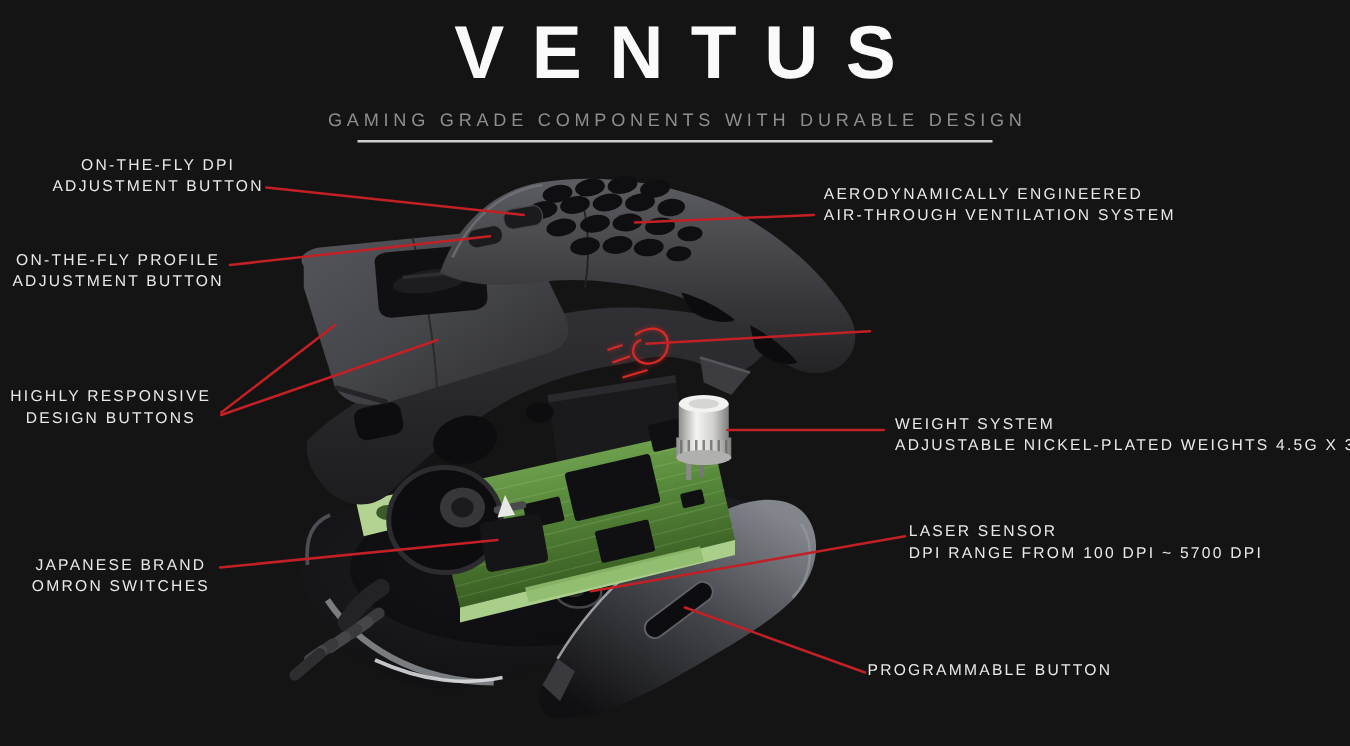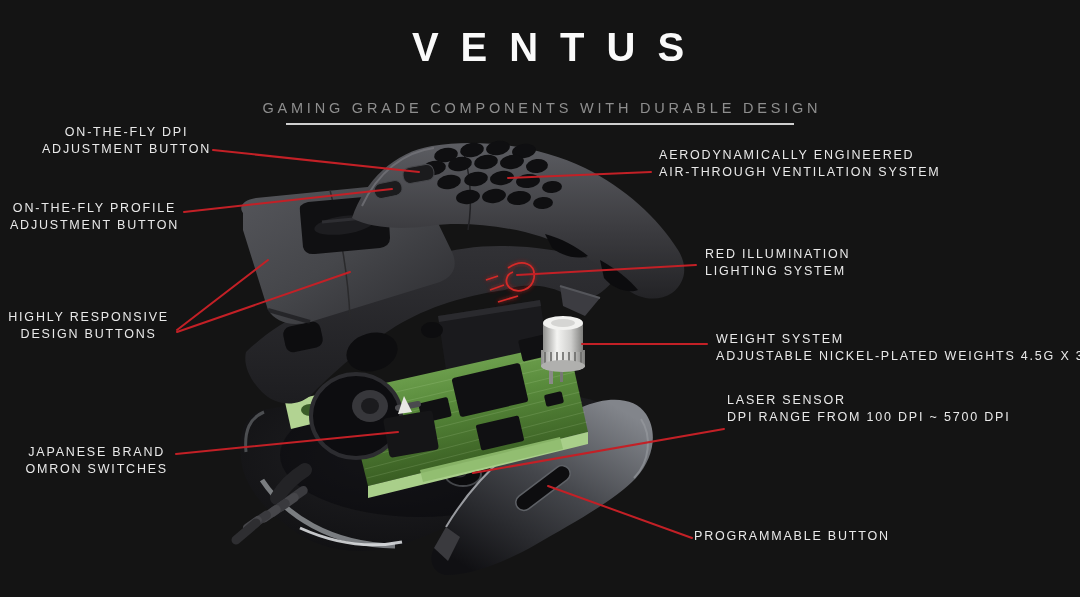--- a/index.html
+++ b/index.html
@@ -6,21 +6,21 @@
   .stage{
     position:relative;width:1080px;height:597px;overflow:hidden;
     background:#141414;font-family:"Liberation Sans",sans-serif;
   }
   .stage svg{position:absolute;left:0;top:0;}
   .hdr{
     position:absolute;left:0;right:0;top:10px;
     display:flex;flex-direction:column;align-items:center;z-index:3;
   }
   .title{
-    margin:16px;color:#fafafa;font-size:40px;font-weight:700;
+    margin:0;color:#fafafa;font-size:60px;font-weight:700;
     letter-spacing:22px;margin-right:-22px;line-height:1.05;
   }
   .subtitle{
     color:#8e8e8e;font-size:14.5px;letter-spacing:3.8px;margin-right:-3.8px;
     margin-top:16px;white-space:nowrap;
   }
   .hdr-rule{width:508px;height:2px;background:#cfcfcf;margin-top:7px;}
   .callout{
     position:absolute;z-index:3;color:#e9e9e9;font-size:12.5px;
     letter-spacing:1.8px;line-height:16.5px;white-space:nowrap;
@@ -285,31 +285,27 @@
   <div class="callout align-right" style="right:912px;top:444px">
     <div>JAPANESE BRAND</div>
     <div>OMRON SWITCHES</div>
   </div>
 
   <div class="callout" style="left:659px;top:147px">
     <div>AERODYNAMICALLY ENGINEERED</div>
     <div>AIR-THROUGH VENTILATION SYSTEM</div>
   </div>
 
-  <div class="callout" style="left:705px;top:246px">
-    <div>RED ILLUMINATION</div>
-    <div>LIGHTING SYSTEM</div>
-  </div>
 
   <div class="callout" style="left:716px;top:331px">
     <div>WEIGHT SYSTEM</div>
     <div>ADJUSTABLE NICKEL-PLATED WEIGHTS 4.5G X 3</div>
   </div>
 
-  <div class="callout" style="left:727px;top:392px">
+  <div class="callout" style="left:727px;top:417px">
     <div>LASER SENSOR</div>
     <div>DPI RANGE FROM 100 DPI ~ 5700 DPI</div>
   </div>
 
   <div class="callout" style="left:694px;top:528px">
     <div>PROGRAMMABLE BUTTON</div>
   </div>
 
 </div>
 

